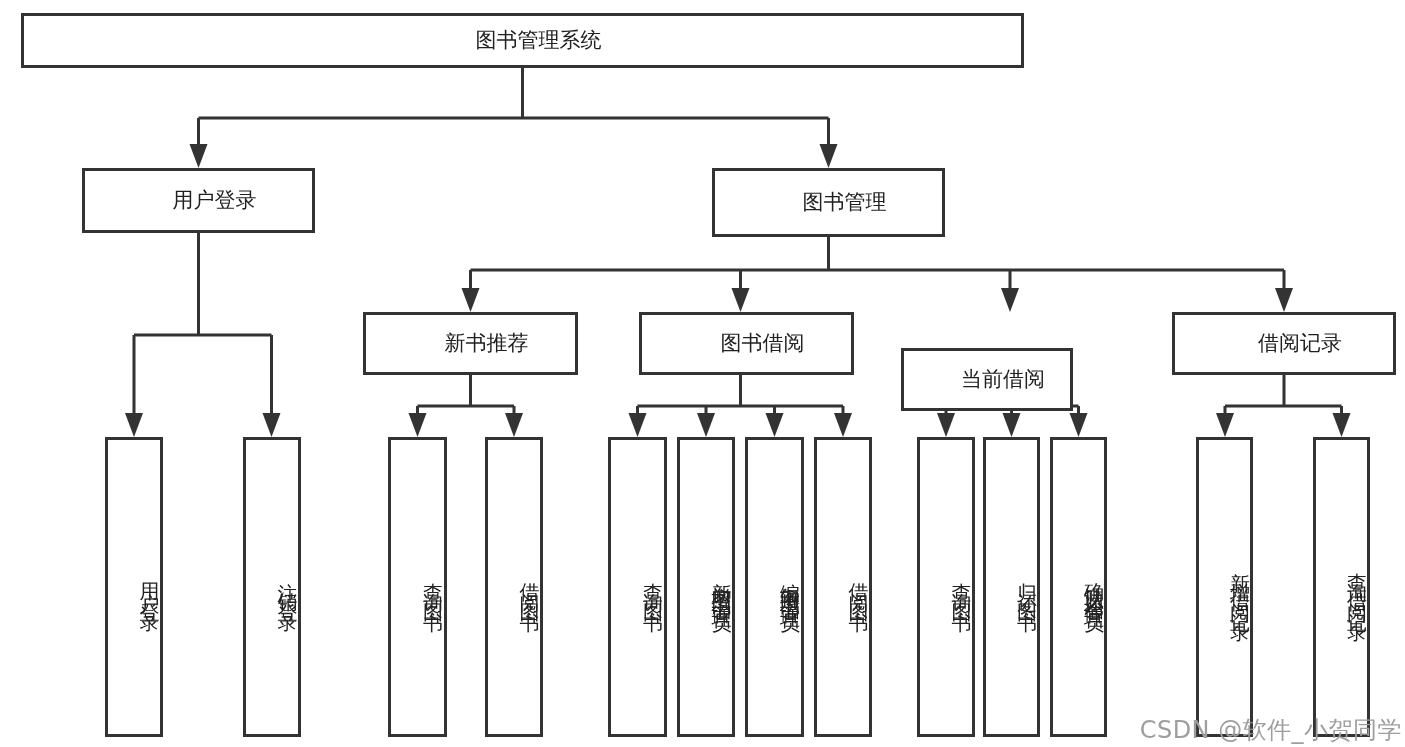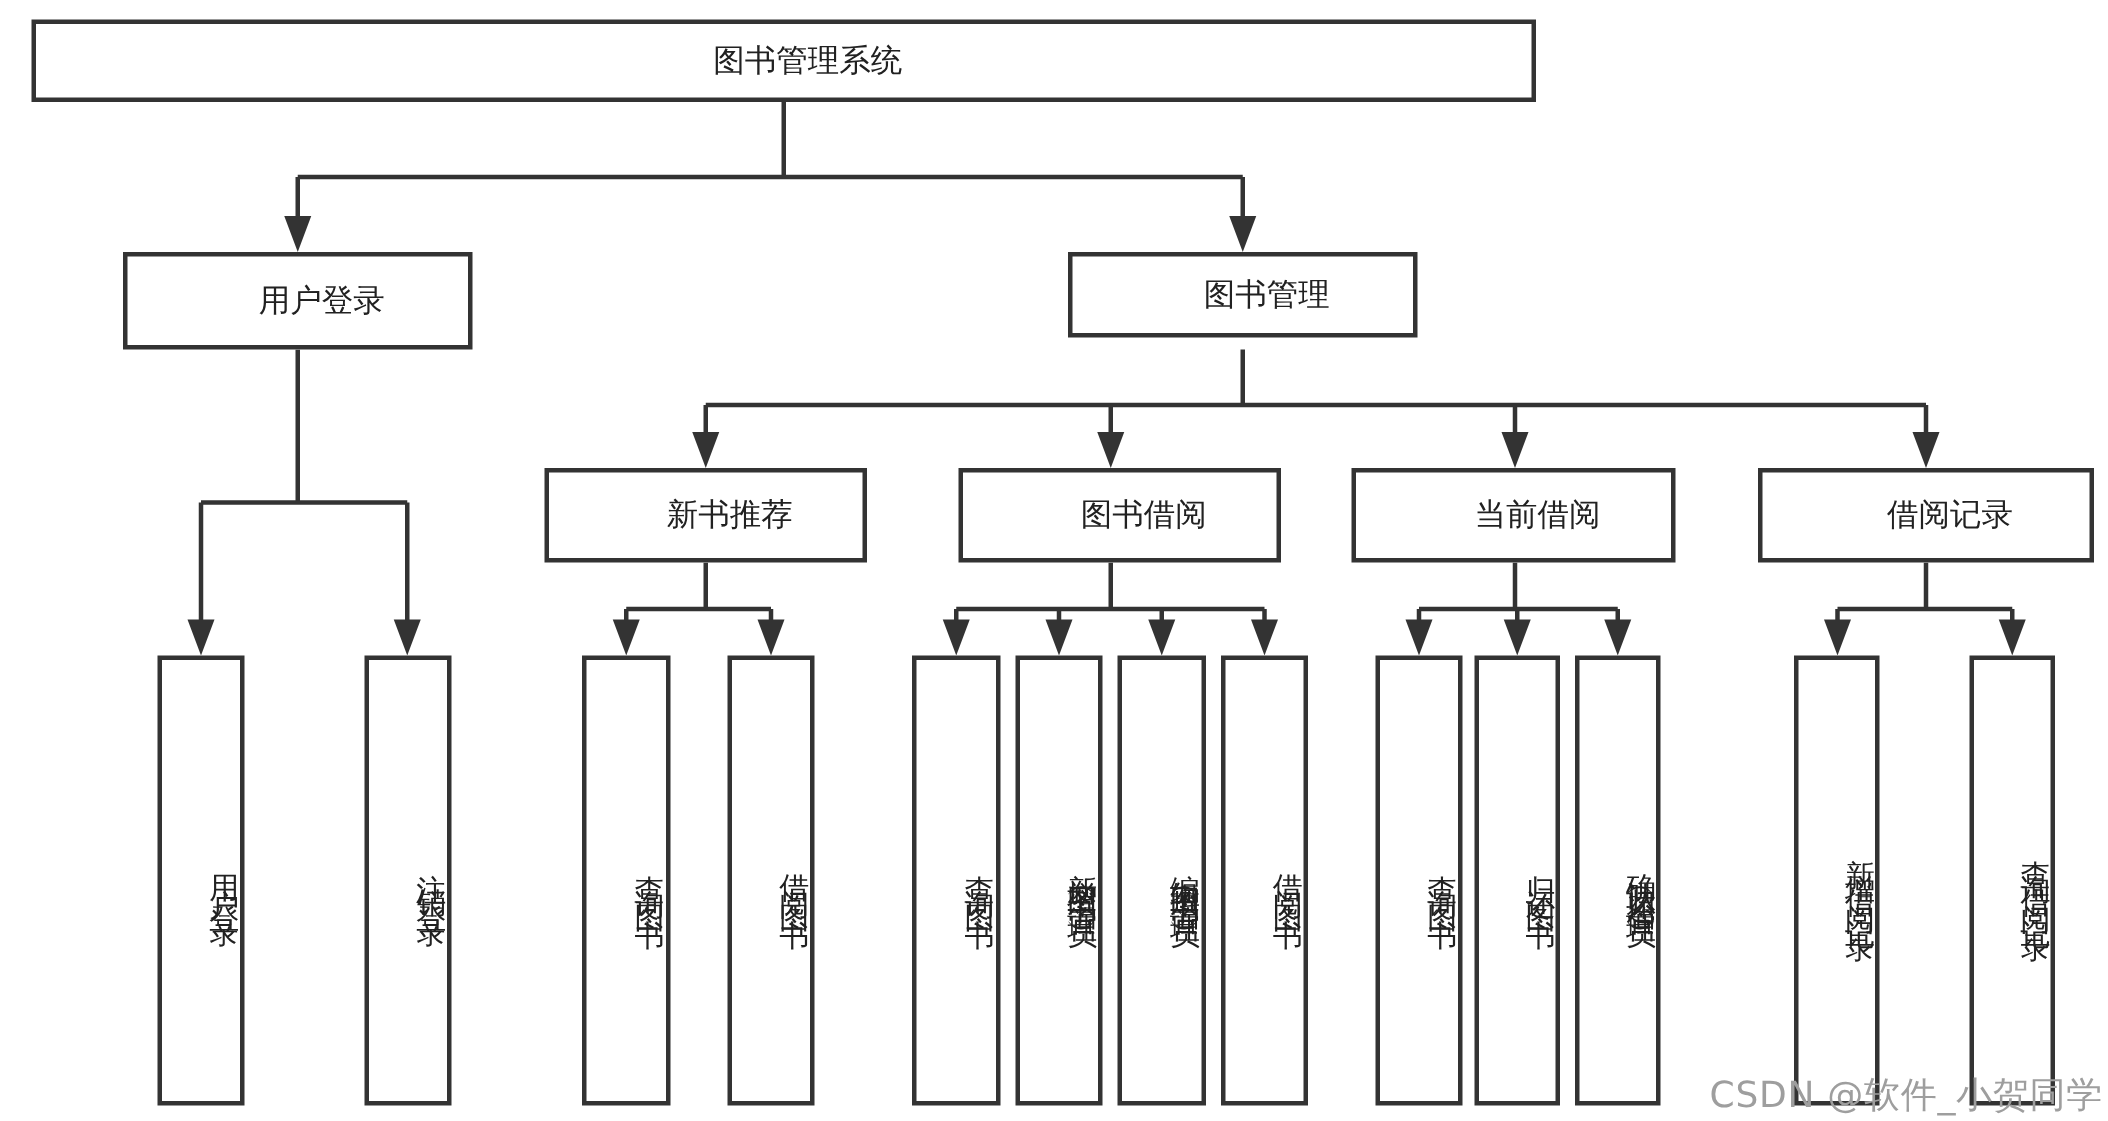--- a/index.html
+++ b/index.html
@@ -38,26 +38,26 @@
     text-orientation:mixed;
     font-size:20px;
     letter-spacing:.5em;
     line-height:1;
   }
   .node-v span.sp-l{letter-spacing:.22em;}
   
   .n-root{left:21px;top:13px;width:1003px;height:55px;}
   
   .n-login{left:82px;top:168px;width:233px;height:65px;}
-  .n-mgmt{left:712px;top:168px;width:233px;height:57px;}
+  .n-mgmt{left:712px;top:168px;width:233px;height:69px;}
   
   .n-l3{top:312px;height:63px;}
   .n-newbook{left:363px;width:215px;align-items:center;}
   .n-borrowing{left:639px;width:215px;}
-  .n-current{left:901px;width:216px;}
+  .n-current{left:901px;width:172px;margin-top:36px;}
   .n-records{left:1172px;width:224px;}
   
   .n-l4{top:437px;height:300px;}
   .n-a1{left:105px;width:58px;}
   .n-a2{left:243px;width:58px;}
   .n-b1{left:388px;width:59px;}
   .n-b2{left:485px;width:58px;}
   .n-c1{left:608px;width:59px;}
   .n-c2{left:677px;width:58px;}
   .n-c3{left:745px;width:59px;}

